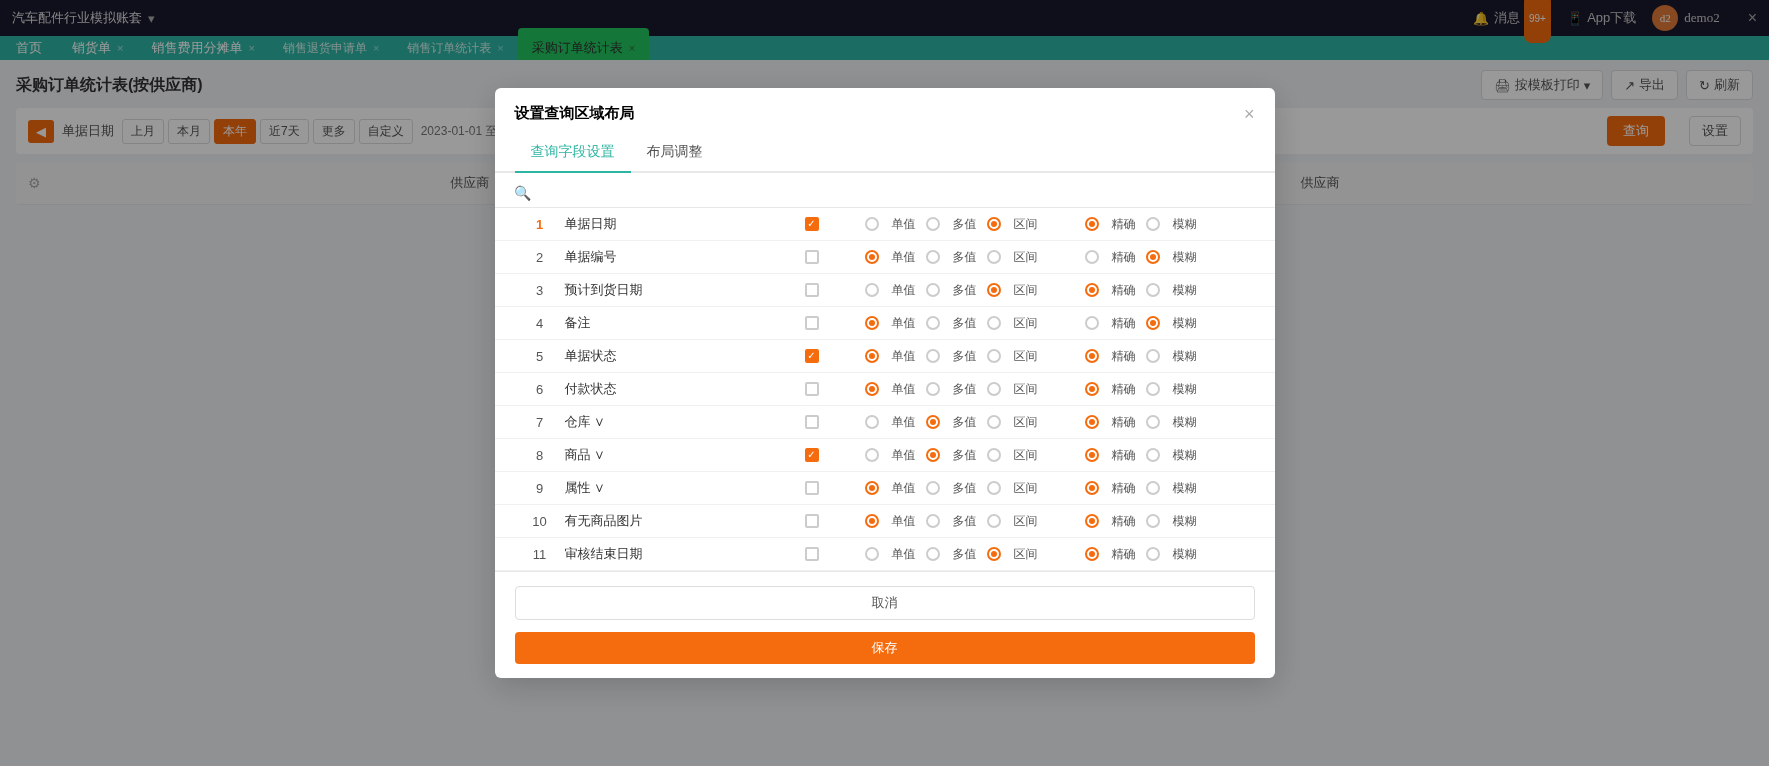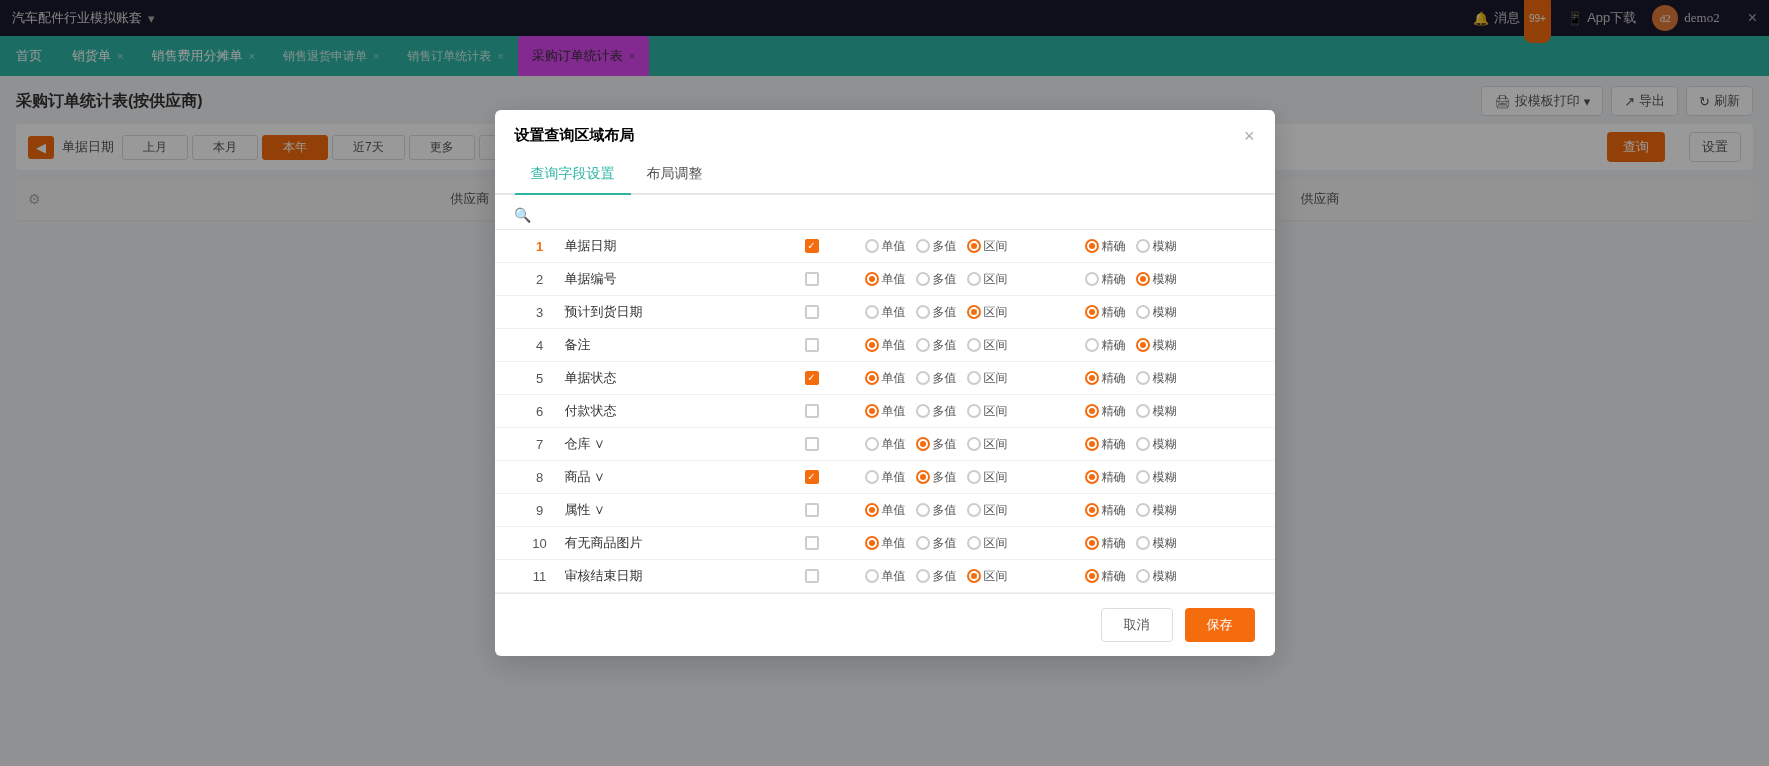--- a/index.html
+++ b/index.html
@@ -18,37 +18,37 @@
     .top-nav-left { font-size: 13px; color: #ddd; display: flex; align-items: center; gap: 6px; }
     .top-nav-right { display: flex; align-items: center; gap: 16px; font-size: 13px; color: #ccc; }
     .top-nav-right .badge { background: #f56c0e; color: white; border-radius: 8px; padding: 19px 5px; font-size: 10px; }
     .top-nav-right .icon-btn { cursor: pointer; display: flex; align-items: center; gap: 4px; }
     .avatar { width: 26px; height: 26px; border-radius: 50%; background: #e07b39; display: flex; align-items: center; justify-content: center; color: white; font-size: 11px; }
     .close-x { color: #aaa; cursor: pointer; font-size: 16px; margin-left: 12px; }
 
     
     .tab-bar {
       background: #2db5a3;
-      height: 40px;
+      height: 24px;
       display: flex;
       align-items: center;
       padding: 0 0 0 0;
     }
     .tab-item {
       height: 40px;
       display: flex;
       align-items: center;
       padding: 0 14px;
       color: white;
       font-size: 13px;
       cursor: pointer;
       position: relative;
       white-space: nowrap;
     }
-    .tab-item.active { background: #d946ef; color: #333; border-radius: 4px 4px 0 0; align-items: center; }
+    .tab-item.active { background: #22c55e; color: #333; border-radius: 4px 4px 0 0; align-items: center; }
     .tab-item .tab-close { margin-left: 6px; font-size: 11px; opacity: 0.6; }
     .tab-home { padding: 0 16px; }
 
     
     .page-content {
       background: #f0f2f5;
       padding: 10px 16px;
       min-height: calc(766px - 36px - 40px);
       position: relative;
     }
@@ -73,21 +73,21 @@
       padding: 8px 12px;
       margin-bottom: 8px;
       display: flex;
       align-items: center;
       gap: 8px;
       flex-wrap: wrap;
     }
     .filter-collapse-btn { background: #f56c0e; color: white; border: none; padding: 4px 8px; border-radius: 3px; cursor: pointer; font-size: 13px; }
     .filter-label { font-size: 13px; color: #555; white-space: nowrap; }
     .filter-date-btns { display: flex; gap: 4px; align-items: center; }
-    .filter-date-btn { padding: 3px 20px; border: 1px solid #ddd; background: white; border-radius: 3px; cursor: pointer; font-size: 12px; color: #555; text-align: center; }
+    .filter-date-btn { padding: 3px 8px; border: 1px solid #ddd; background: white; border-radius: 3px; cursor: pointer; font-size: 12px; color: #555; text-align: center; }
     .filter-date-btn.active { background: #f56c0e; color: white; border-color: #f56c0e; }
     .filter-date-range { font-size: 12px; color: #777; }
     .filter-dots { font-size: 13px; color: #aaa; }
 
     
     .table-area {
       background: white;
       border-radius: 4px;
       overflow: hidden;
     }
@@ -174,21 +174,21 @@
       display: flex;
       align-items: center;
       padding: 7px 20px;
       border-bottom: 1px solid #f0f0f0;
       font-size: 13px;
       color: #333;
     }
 
     
     .radio-group { display: flex; align-items: center; gap: 10px; }
-    .radio-item { display: flex; align-items: center; gap: 3px; cursor: pointer; }
+    .radio-item { display: flex; align-items: center; gap: 13px; cursor: pointer; }
     .radio-circle {
       width: 14px; height: 14px; border-radius: 50%;
       border: 2px solid #ccc;
       display: flex; align-items: center; justify-content: center;
       flex-shrink: 0;
     }
     .radio-circle.checked { border-color: #f56c0e; }
     .radio-circle.checked::after { content: ''; width: 6px; height: 6px; border-radius: 50%; background: #f56c0e; }
     .radio-label { font-size: 12px; color: #555; white-space: nowrap; }
 
@@ -200,20 +200,21 @@
     .checkbox.checked { background: #f56c0e; border-color: #f56c0e; }
     .checkbox.checked::after { content: '✓'; color: white; font-size: 10px; line-height: 1; }
 
     
     .modal-footer {
       padding: 14px 20px;
       display: flex;
       justify-content: flex-end;
       gap: 12px;
       border-top: 1px solid #e8e8e8;
+      flex-direction: column;
     }
     .btn-cancel { padding: 7px 22px; border: 1px solid #ddd; background: white; border-radius: 4px; cursor: pointer; font-size: 13px; color: #555; }
     .btn-save { padding: 7px 22px; background: #f56c0e; color: white; border: none; border-radius: 4px; cursor: pointer; font-size: 13px; }
 
     
     .modal-table::-webkit-scrollbar { width: 6px; }
     .modal-table::-webkit-scrollbar-track { background: #f0f0f0; }
     .modal-table::-webkit-scrollbar-thumb { background: #ccc; border-radius: 3px; }
   </style>
 </head>

